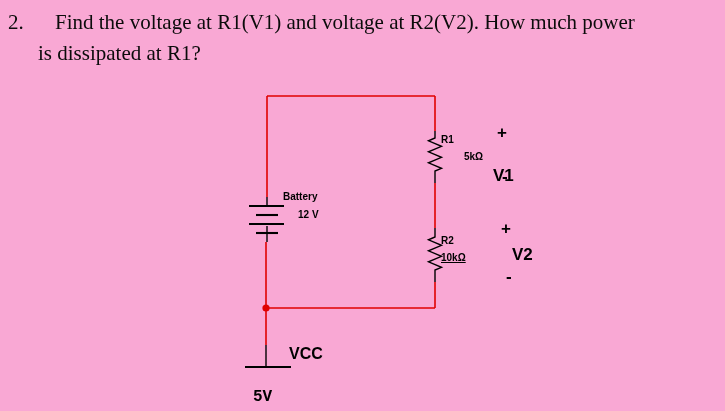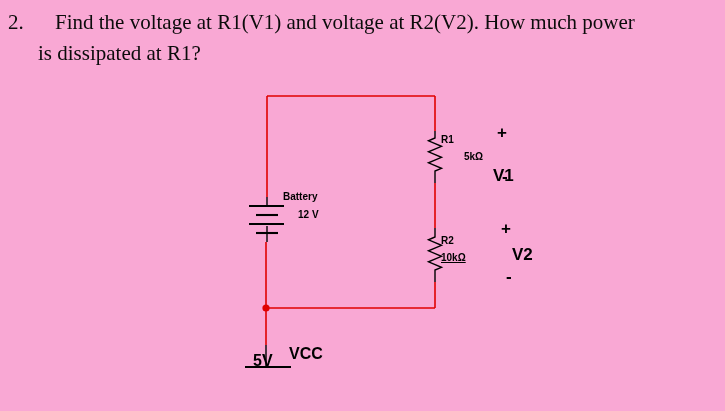--- a/index.html
+++ b/index.html
@@ -105,16 +105,16 @@
     <span class="clabel vlabel" style="left:502px; top:168px;">-</span>
 
     <span class="clabel" style="left:441px; top:236px;">R2</span>
     <span class="clabel" style="left:441px; top:253px;text-decoration:underline;">10kΩ</span>
 
     <span class="clabel vlabel" style="left:501px; top:220px;">+</span>
     <span class="clabel vlabel" style="left:496px; top:246px;margin-left:16px;">V2</span>
     <span class="clabel vlabel" style="left:506px; top:268px;">-</span>
 
     <span class="clabel glabel" style="left:289px; top:346px;">VCC</span>
-    <span class="clabel glabel" style="left:253px; top:353px;">5V</span>
+    <span class="clabel glabel" style="left:253px; top:389px;font-family:Liberation Mono, monospace;">5V</span>
   </div>
 
 </div>
 
 </body></html>

